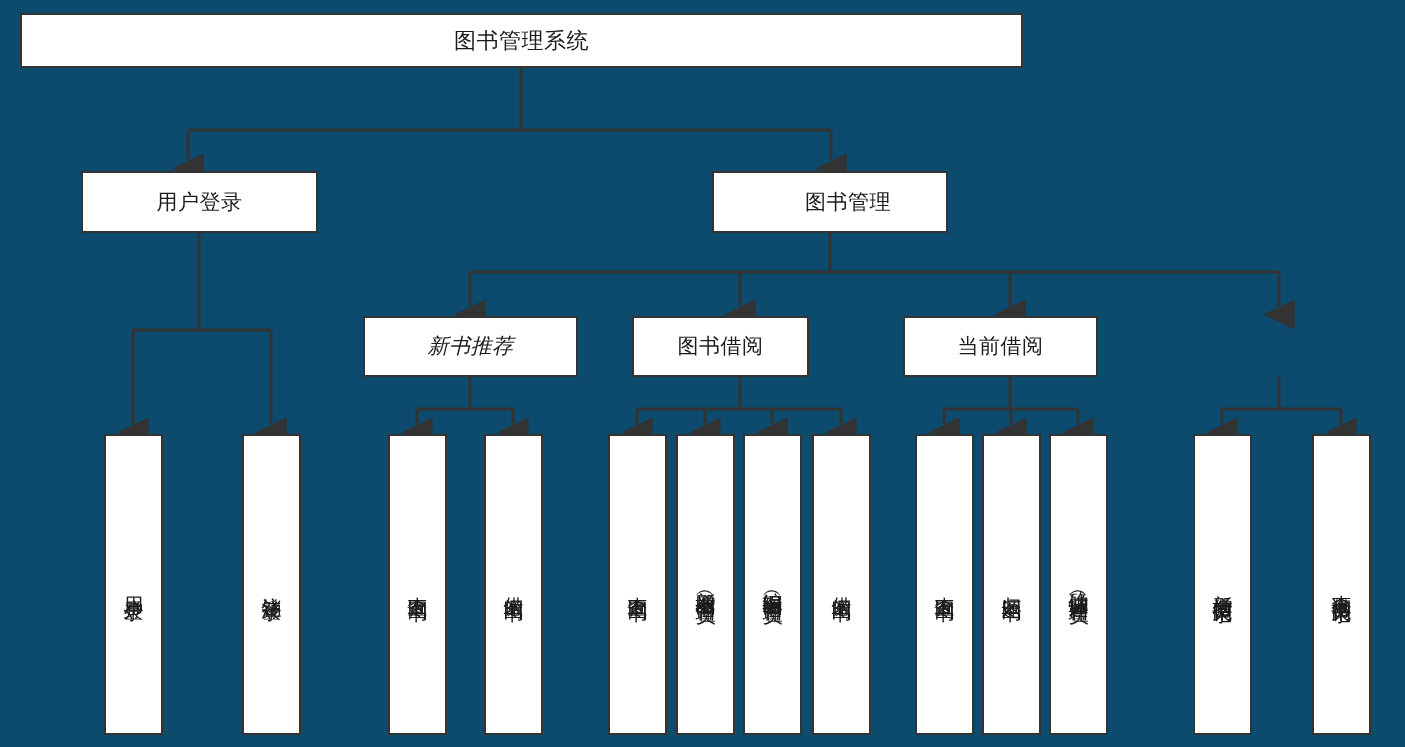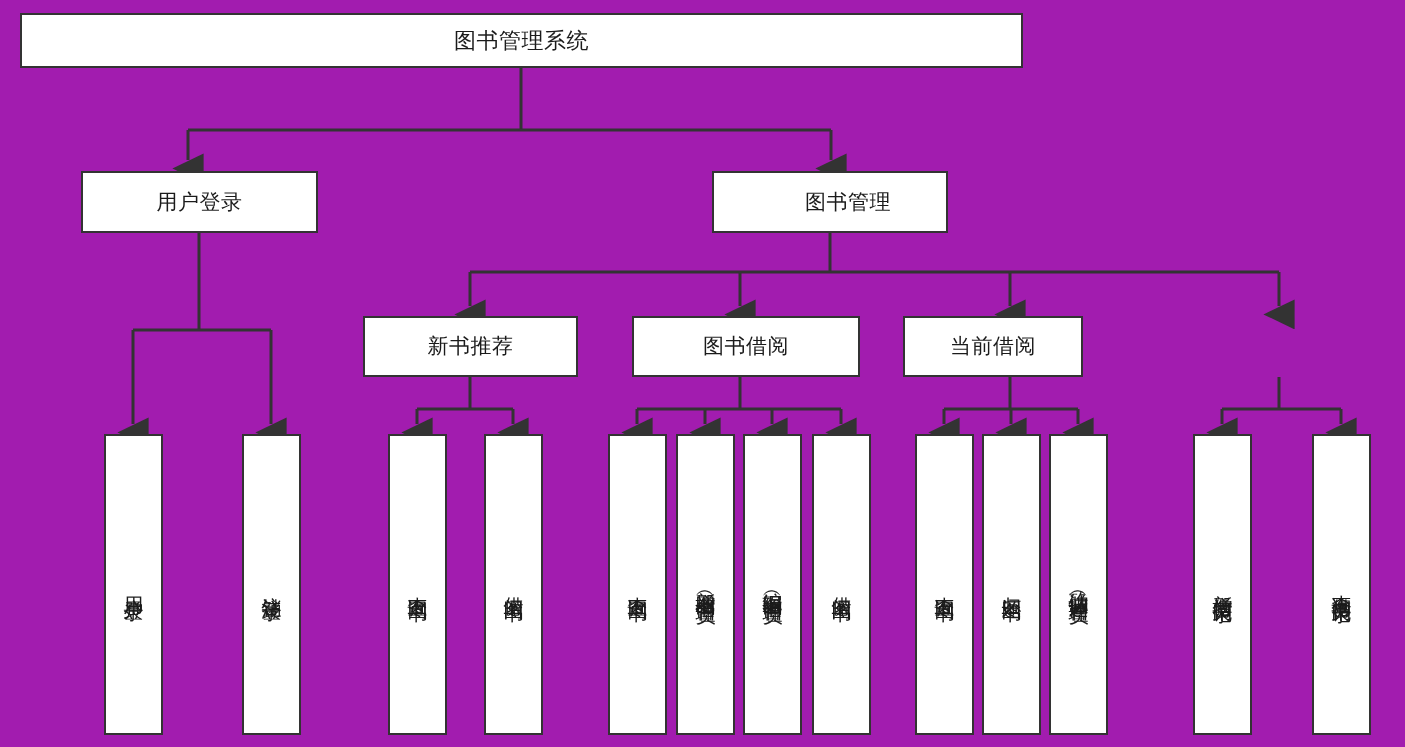--- a/index.html
+++ b/index.html
@@ -7,21 +7,21 @@
     padding: 0;
     background: #ffffff;
   }
   body {
     font-family: "Liberation Sans", "DejaVu Sans", sans-serif;
   }
   #canvas {
     position: relative;
     width: 1405px;
     height: 747px;
-    background: #a21caf;
+    background: #0c4a6e;
     overflow: hidden;
   }
   svg#wires {
     position: absolute;
     left: 0;
     top: 0;
     width: 1405px;
     height: 747px;
     pointer-events: none;
   }
@@ -109,23 +109,23 @@
       <path d="M1222,409 L1222,424" marker-end="url(#arrow)"></path>
       <path d="M1341,409 L1341,424" marker-end="url(#arrow)"></path>
     </g>
   </svg>
 
   <div class="node root" style="left:20px; top:13px; width:1003px; height:55px;">图书管理系统</div>
 
   <div class="node" style="left:81px; top:171px; width:237px; height:62px;">用户登录</div>
   <div class="node" style="left:712px; top:171px; width:236px; height:62px;padding-left:36px;">图书管理</div>
 
-  <div class="node" style="left:363px; top:316px; width:215px; height:61px;">新书推荐</div>
-  <div class="node" style="left:632px; top:316px; width:228px; height:61px;text-align:right;">图书借阅</div>
-  <div class="node" style="left:903px; top:316px; width:180px; height:61px;">当前借阅</div>
+  <div class="node" style="left:363px; top:316px; width:215px; height:61px;font-style:italic;">新书推荐</div>
+  <div class="node" style="left:632px; top:316px; width:177px; height:61px;text-align:right;">图书借阅</div>
+  <div class="node" style="left:903px; top:316px; width:195px; height:61px;">当前借阅</div>
 
   <div class="node vert" style="left:104px; top:434px; width:59px; height:301px;">用户登录</div>
   <div class="node vert" style="left:242px; top:434px; width:59px; height:301px;">注销登录</div>
 
   <div class="node vert" style="left:388px; top:434px; width:59px; height:301px;">查询图书</div>
   <div class="node vert" style="left:484px; top:434px; width:59px; height:301px;">借阅图书</div>
 
   <div class="node vert" style="left:608px; top:434px; width:59px; height:301px;">查询图书</div>
   <div class="node vert" style="left:676px; top:434px; width:59px; height:301px;">新增图书（管理员）</div>
   <div class="node vert" style="left:743px; top:434px; width:59px; height:301px;">编辑图书（管理员）</div>

